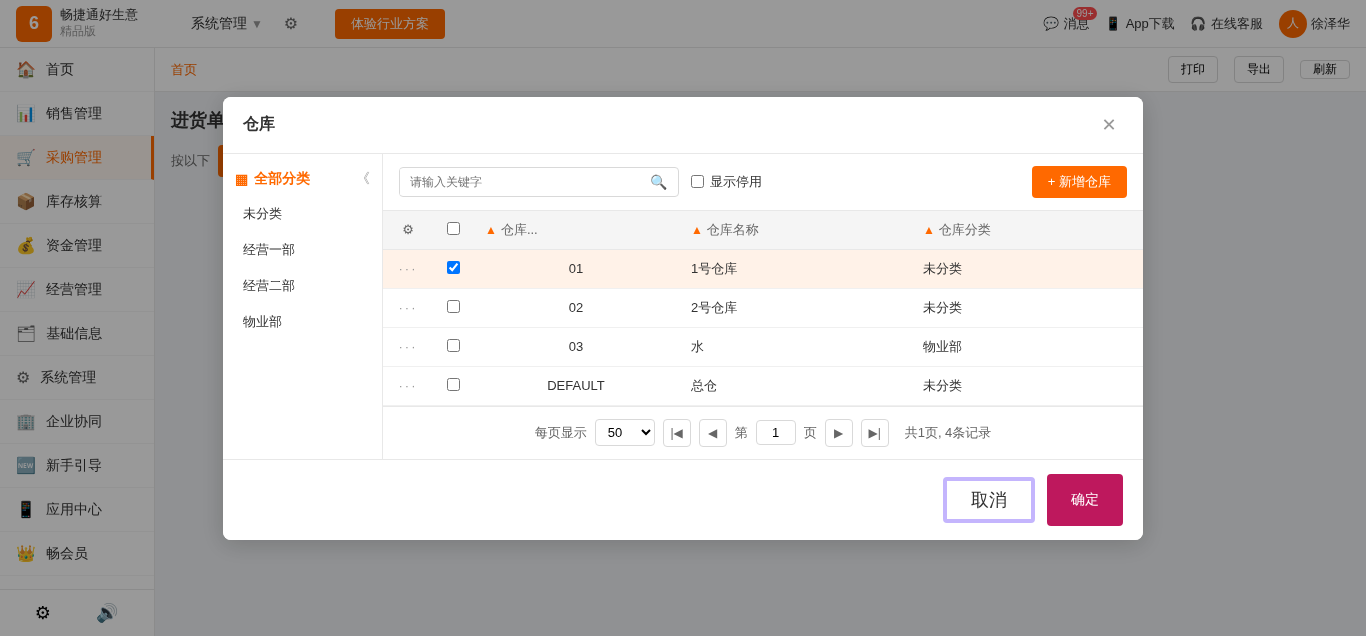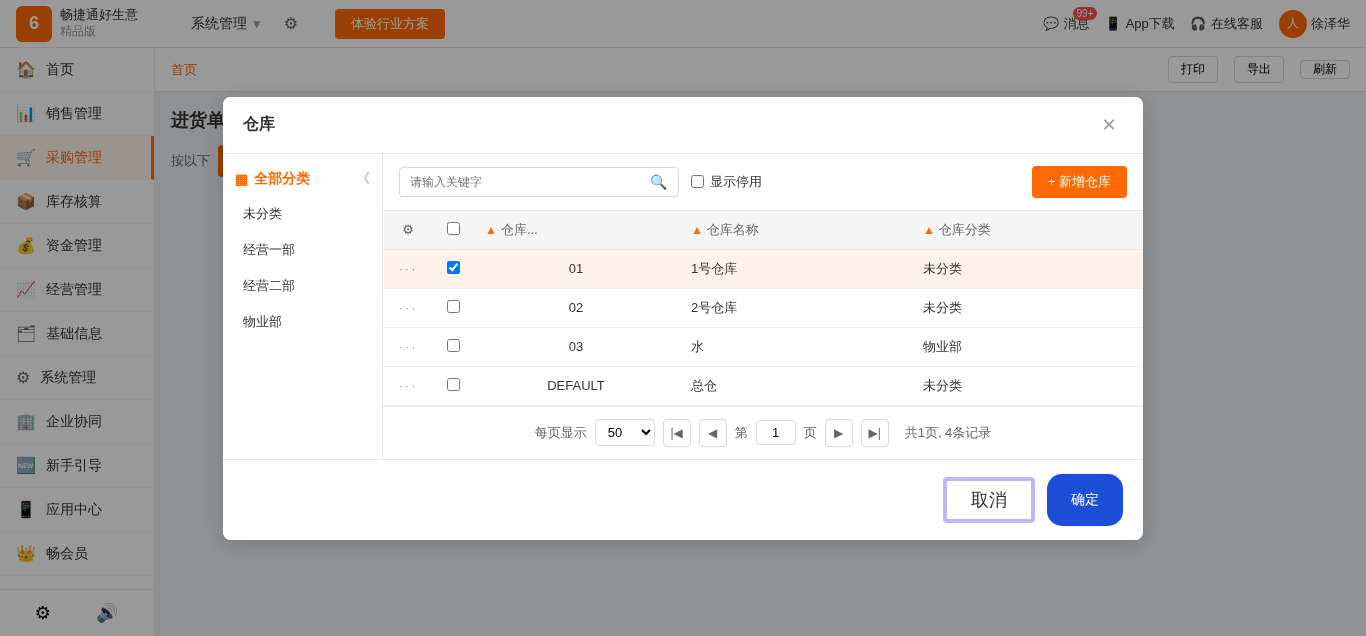--- a/index.html
+++ b/index.html
@@ -296,22 +296,22 @@
       display: flex; align-items: center; justify-content: flex-end;
       gap: 12px; padding: 14px 20px;
       border-top: 1px solid #e8e8e8;
       background: #fff;
     }
     .cancel-btn {
       background: #fff; color: #333; border: 4px solid #c4b5fd;
       padding: 7px 24px; border-radius: 4px; font-size: 18px; cursor: pointer;
     }
     .confirm-btn {
-      background: #1d4ed8; color: #fff; border: none;
-      padding: 17px 24px; border-radius: 15px; font-size: 14px; cursor: pointer;
+      background: #be185d; color: #fff; border: none;
+      padding: 17px 24px; border-radius: 4px; font-size: 14px; cursor: pointer;
     }
 
     .table-scroll { flex: 1; overflow-y: auto; }
   </style>
 </head>
 <body>
 
 <div class="top-header">
   <div class="logo-area">
     <div class="logo-icon">

